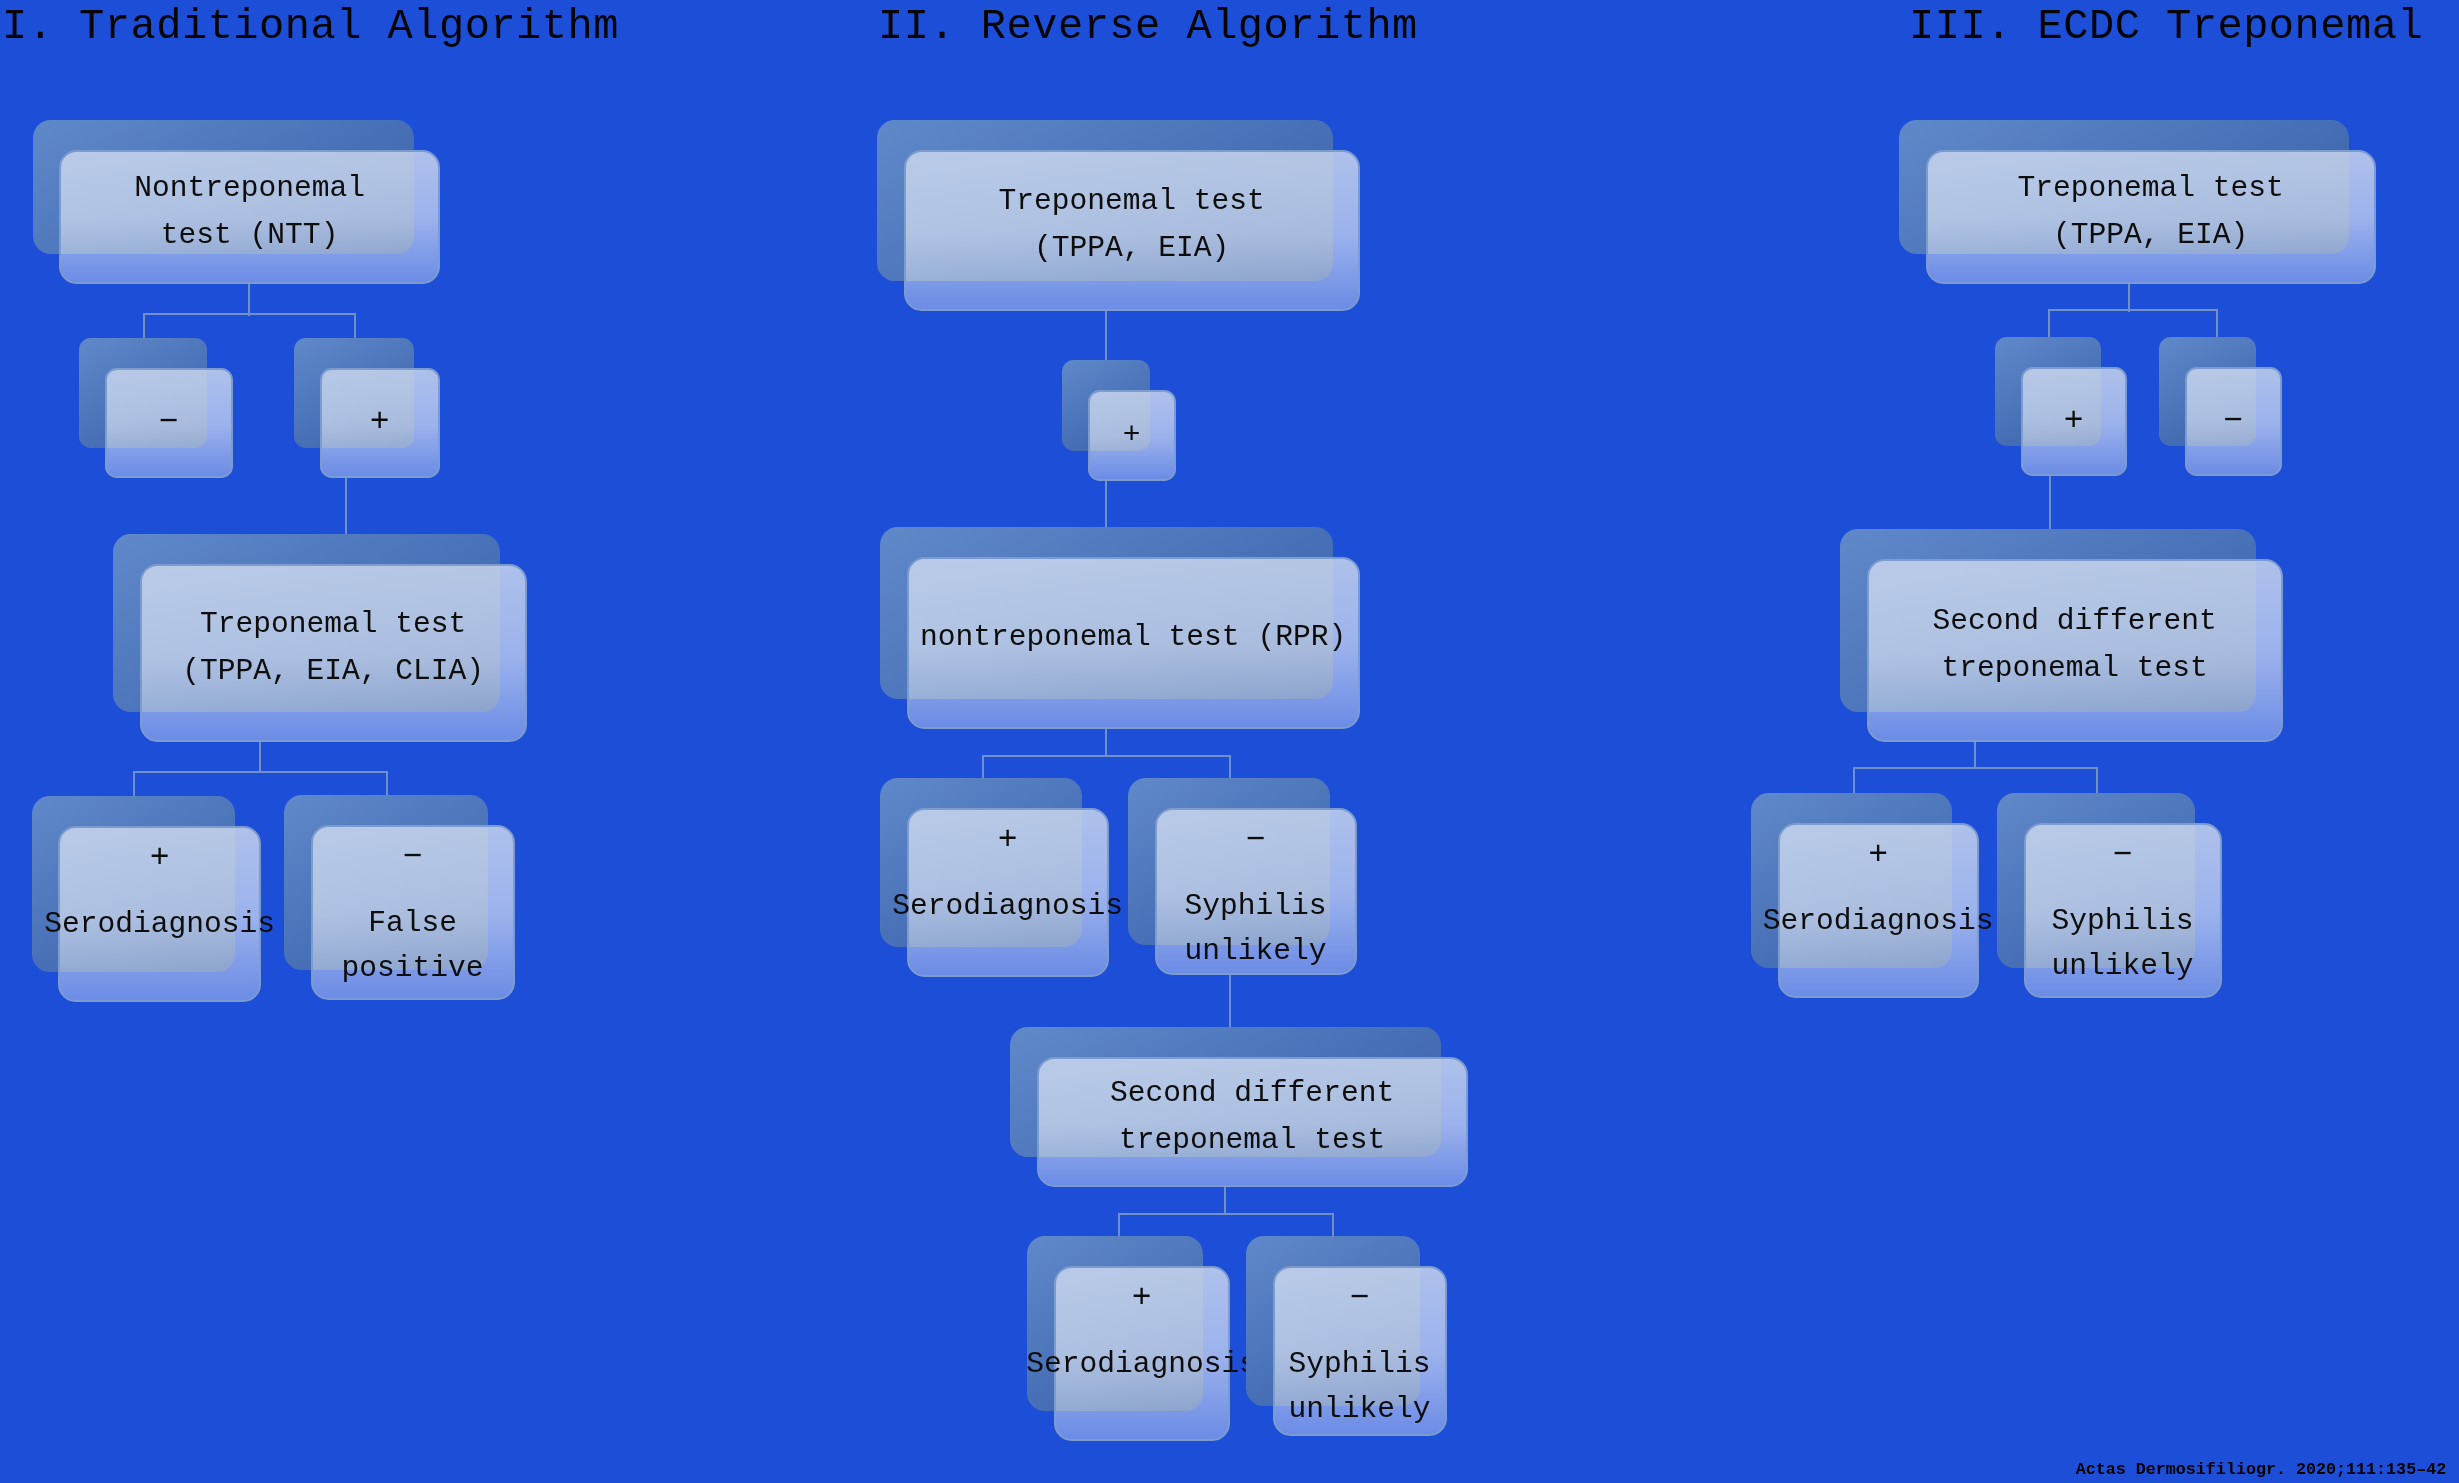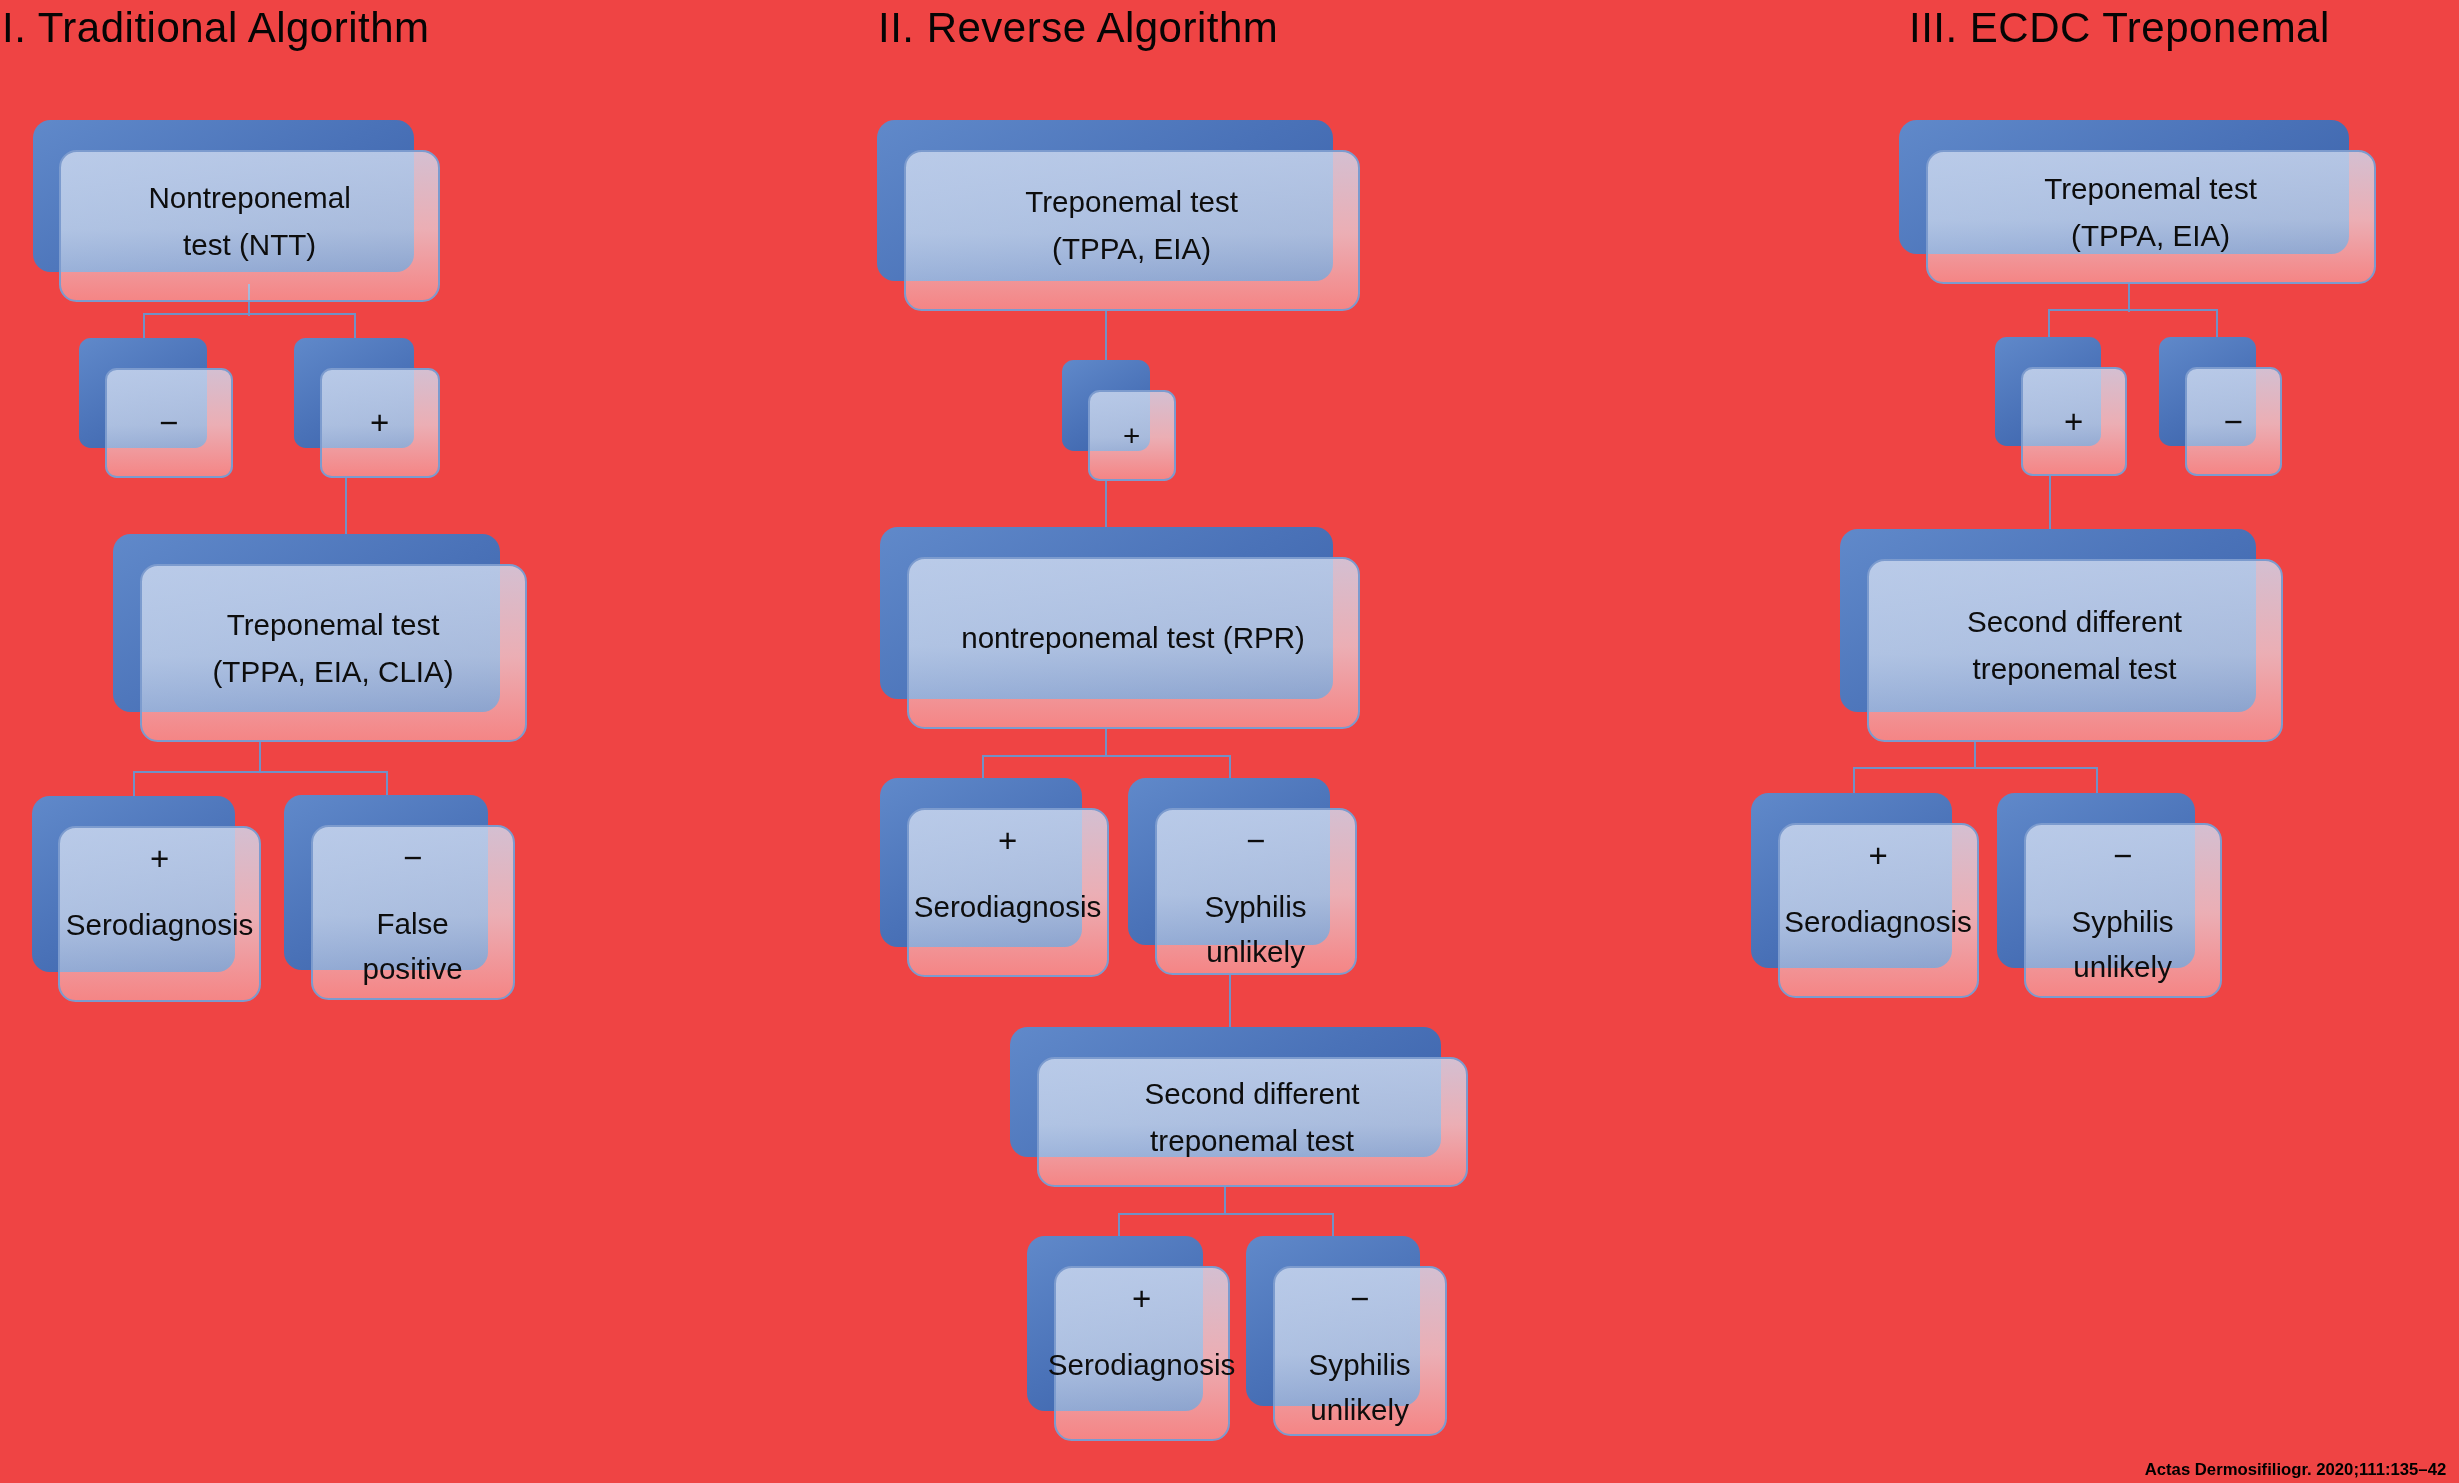--- a/index.html
+++ b/index.html
@@ -1,18 +1,18 @@
 <!DOCTYPE html>
 <html><head>
 <meta charset="utf-8">
 <style>
   html,body{margin:0;padding:0;background:#ffffff;}
   .canvas{
-    position:relative;width:2460px;height:1484px;background:#ef4444;overflow:hidden;
-    font-family:Liberation Sans, sans-serif;color:#0d0d0d;
+    position:relative;width:2460px;height:1484px;background:#1d4ed8;overflow:hidden;
+    font-family:Liberation Mono, monospace;color:#0d0d0d;
   }
   .col-title{
     position:absolute;top:2px;font-size:42px;line-height:51px;letter-spacing:0.5px;color:#050505;white-space:nowrap;
   }
   
   .vl,.hl{position:absolute;background:#7191c6;}
   .vl{width:2px;}
   .hl{height:2px;}
   
   .node{position:absolute;}
@@ -73,21 +73,21 @@
   <div class="vl" style="left:2128px;top:284px;height:27.6px;"></div>
   <div class="hl" style="left:2048px;top:309px;width:170px;"></div>
   <div class="vl" style="left:2048px;top:309px;height:28.6px;"></div>
   <div class="vl" style="left:2216px;top:309px;height:28.6px;"></div>
   <div class="vl" style="left:2049px;top:476px;height:54px;"></div>
   <div class="vl" style="left:1974px;top:742px;height:26.6px;"></div>
   <div class="hl" style="left:1853px;top:767px;width:245px;"></div>
   <div class="vl" style="left:1853px;top:767px;height:26.6px;"></div>
   <div class="vl" style="left:2096px;top:767px;height:26.6px;"></div>
 
-  <div class="node main" style="left:32.5px;top:120px;width:381px;height:152px;">
+  <div class="node main" style="left:32.5px;top:120px;width:381px;height:134px;">
     <div class="nb"></div>
     <div class="nf">
       <div class="txt">
         <span class="ln">Nontreponemal</span>
         <span class="ln">test (NTT)</span>
       </div>
     </div>
   </div>
 
   <div class="node sign" style="left:79px;top:338px;width:128px;height:110px;">

